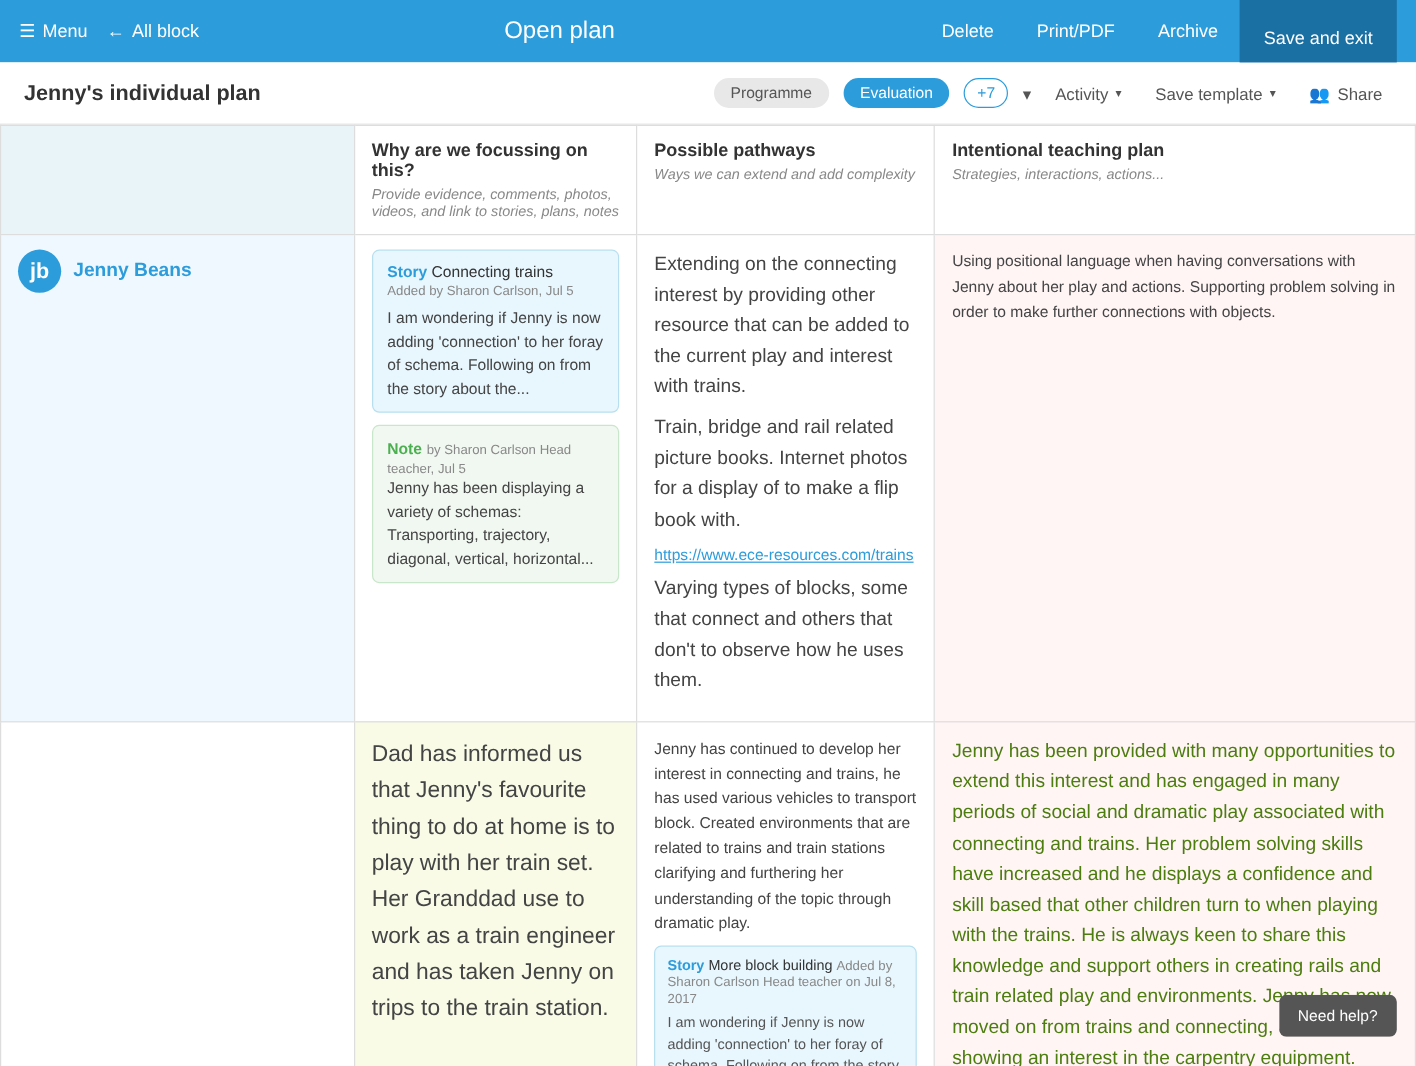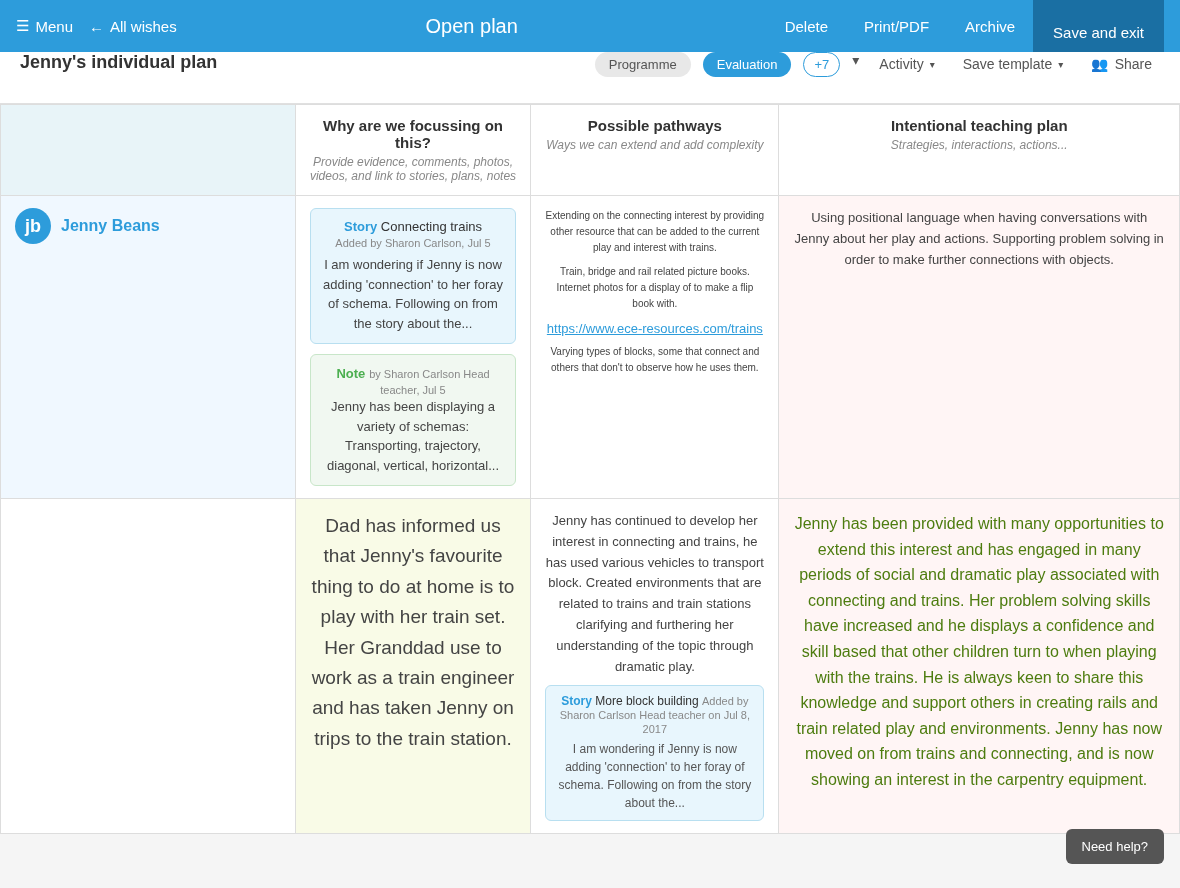--- a/index.html
+++ b/index.html
@@ -33,21 +33,21 @@
       padding: 24px 20px;
       font-size: 15px;
       cursor: pointer;
       height: 52px;
     }
 
     
     .sub-nav {
       background: white;
       display: flex;
-      align-items: flex-start;
+      align-items: center;
       height: 52px;
       padding: 0 20px;
       border-bottom: 1px solid #e0e0e0;
       gap: 12px;
     }
     .sub-nav-title { font-size: 18px; font-weight: 600; color: #333; flex: 1; }
     .tag-btn {
       border: none;
       border-radius: 20px;
       padding: 5px 14px;
@@ -83,21 +83,20 @@
     
     .plan-table {
       width: 100%;
       border-collapse: collapse;
       background: white;
     }
     .plan-table td {
       border: 1px solid #ddd;
       vertical-align: top;
       padding: 12px 14px;
-      text-align: center;
     }
 
     
     .col-student { width: 25%; }
 
     
     .header-row td { background: white; font-size: 13px; }
     .header-student { background: #e8f4f8 !important; }
     .col-header-title { font-size: 15px; font-weight: 600; color: #333; margin-bottom: 4px; }
     .col-header-sub { font-style: italic; color: #888; font-size: 12px; }
@@ -133,21 +132,21 @@
     .note-card {
       border: 1px solid #c8e6c9;
       border-radius: 6px;
       padding: 10px 12px;
       background: #f1f8f1;
     }
     .note-label { color: #4caf50; font-weight: 600; font-size: 13px; }
     .note-text { font-size: 13px; color: #444; line-height: 1.5; }
 
     
-    .pathways-text { font-size: 10px; color: #444; line-height: 1.6; margin-bottom: 8px; }
+    .pathways-text { font-size: 16px; color: #444; line-height: 1.6; margin-bottom: 8px; }
     .pathways-link { color: #2d9cdb; text-decoration: underline; font-size: 13px; margin-top: 24px; }
 
     
     .teaching-cell { background: #fff5f5; }
     .teaching-text { font-size: 13px; color: #444; line-height: 1.6; }
 
     
     .family-cell { background: #f9fbe7; }
     .family-text { font-size: 19px; color: #444; line-height: 1.6; }
 
@@ -187,21 +186,21 @@
 </head>
 <body>
 
 <nav class="top-nav">
   <div class="nav-menu">
     <span>☰</span>
     <span>Menu</span>
   </div>
   <div class="nav-allplans">
     <span>←</span>
-    <span>All wishes</span>
+    <span>All block</span>
   </div>
   <div class="nav-title">Open plan</div>
   <div class="nav-actions">
     <button class="nav-btn">Delete</button>
     <button class="nav-btn">Print/PDF</button>
     <button class="nav-btn">Archive</button>
     <button class="nav-btn-save">Save and exit</button>
   </div>
 </nav>
 

